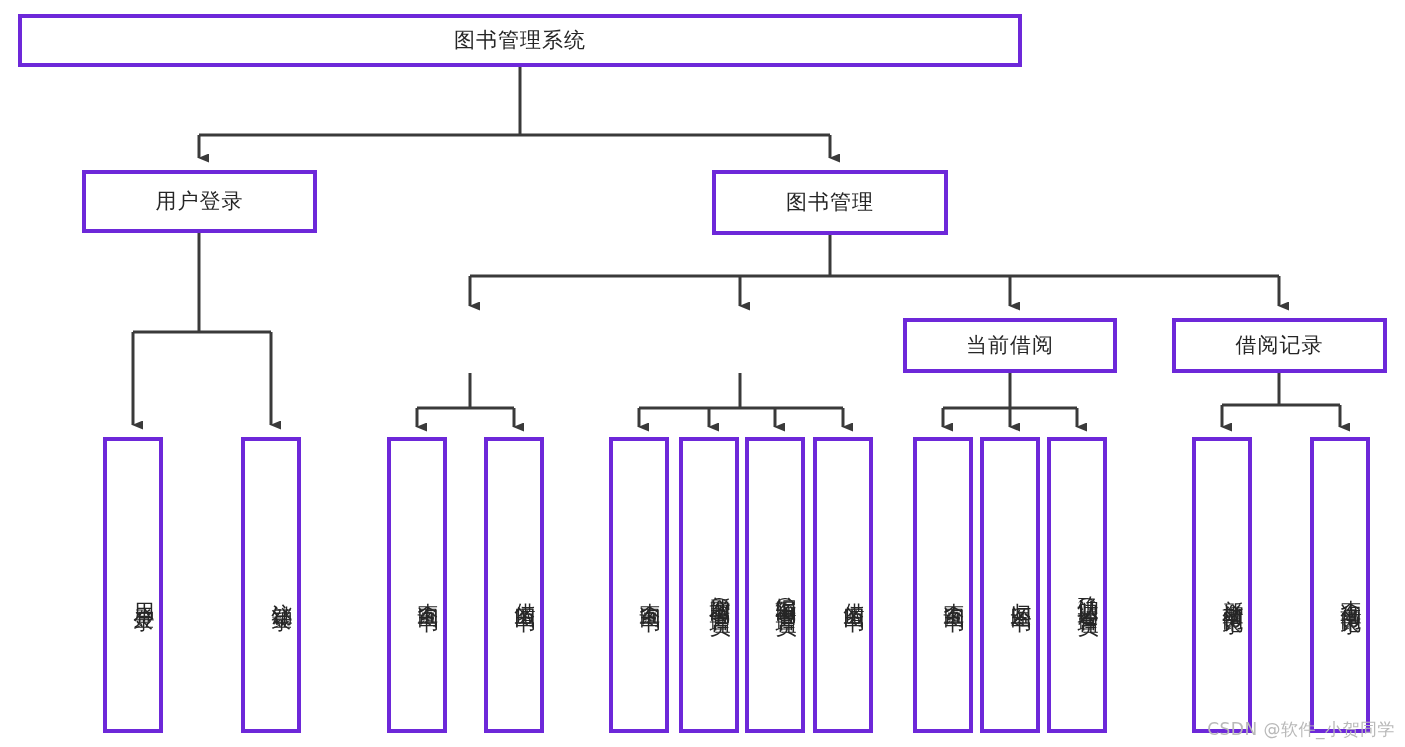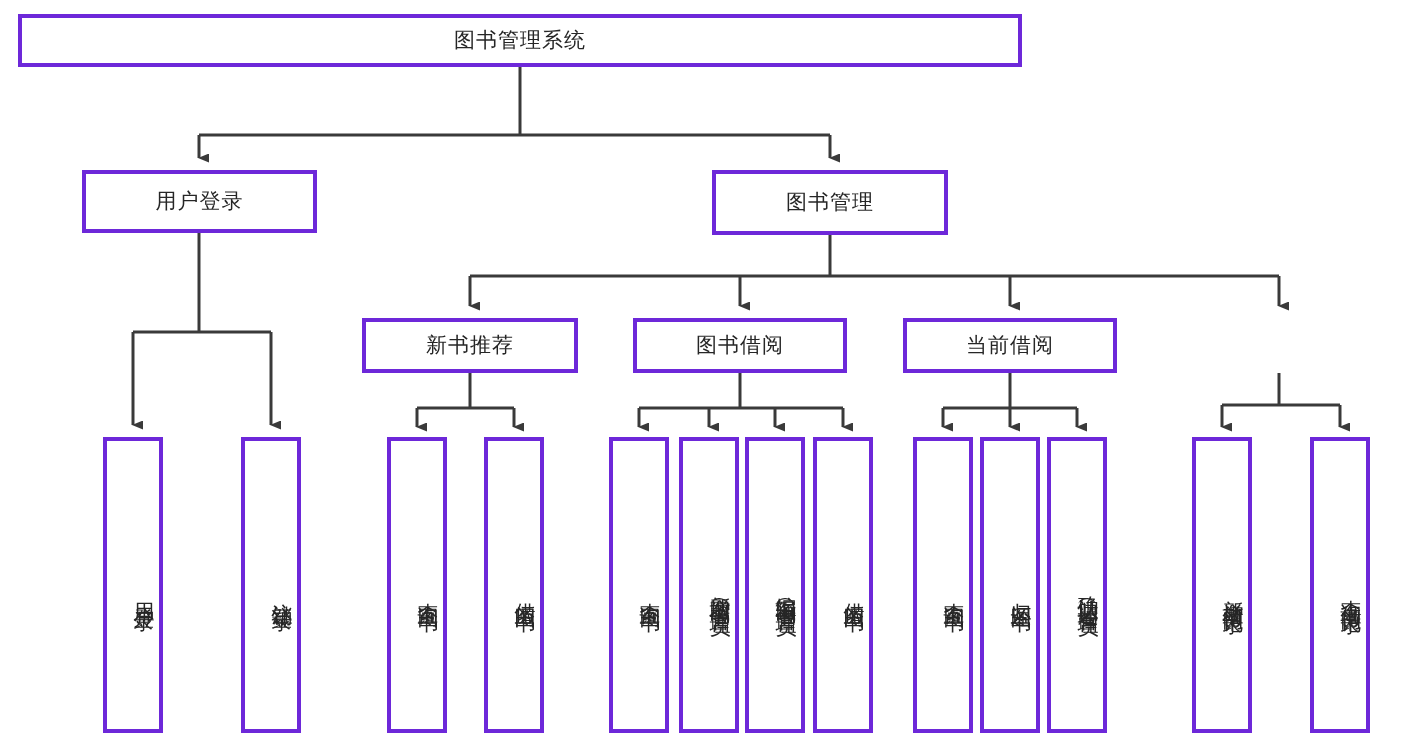--- a/index.html
+++ b/index.html
@@ -126,28 +126,25 @@
     <span class="label">图书管理系统</span>
   </div>
 
   <div class="node horizontal" style="left:82px; top:170px; width:235px; height:63px;">
     <span class="label">用户登录</span>
   </div>
   <div class="node horizontal" style="left:712px; top:170px; width:236px; height:65px;">
     <span class="label">图书管理</span>
   </div>
 
-  <div class="node horizontal" style="left:362px; top:318px; width:216px; height:55px;">
-    <span class="label">新书推荐</span>
-  </div>
-  <div class="node horizontal" style="left:633px; top:318px; width:214px; height:55px;">
-    <span class="label">图书借阅</span>
-  </div>
   <div class="node horizontal" style="left:903px; top:318px; width:214px; height:55px;">
     <span class="label">当前借阅</span>
+  </div>
+  <div class="node horizontal" style="left:1172px; top:318px; width:215px; height:55px;">
+    <span class="label">借阅记录</span>
   </div>
 
   <div class="node vertical" style="left:103px; top:437px; width:60px; height:296px;">
     <span class="label">用户登录</span>
   </div>
   <div class="node vertical" style="left:241px; top:437px; width:60px; height:296px;">
     <span class="label">注销登录</span>
   </div>
 
   <div class="node vertical" style="left:387px; top:437px; width:60px; height:296px;">
@@ -180,14 +177,15 @@
     <span class="label">确认归还（管理员）</span>
   </div>
 
   <div class="node vertical" style="left:1192px; top:437px; width:60px; height:296px;">
     <span class="label">新增借阅记录</span>
   </div>
   <div class="node vertical" style="left:1310px; top:437px; width:60px; height:296px;">
     <span class="label">查询借阅记录</span>
   </div>
 
+  <div id="watermark">CSDN @软件_小贺同学</div>
 
 </div>
 
 </body></html>

